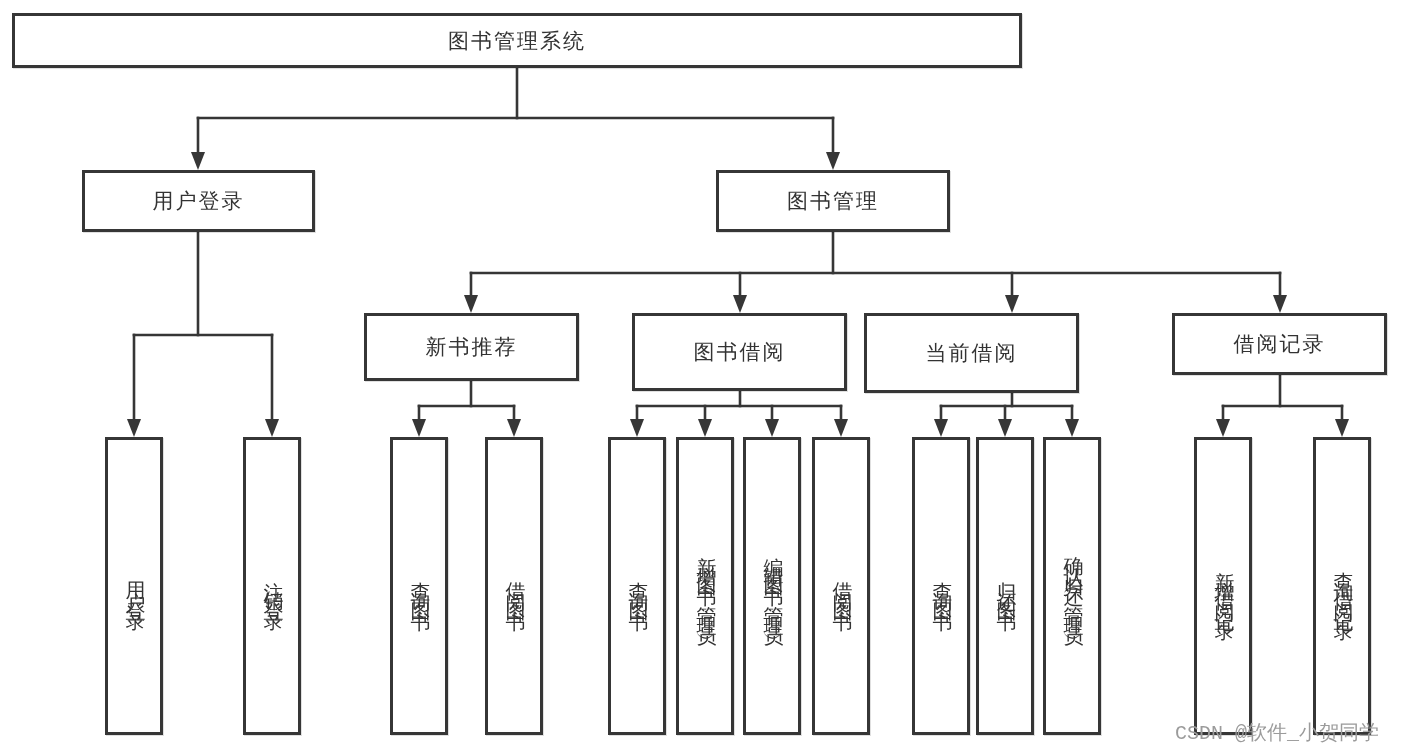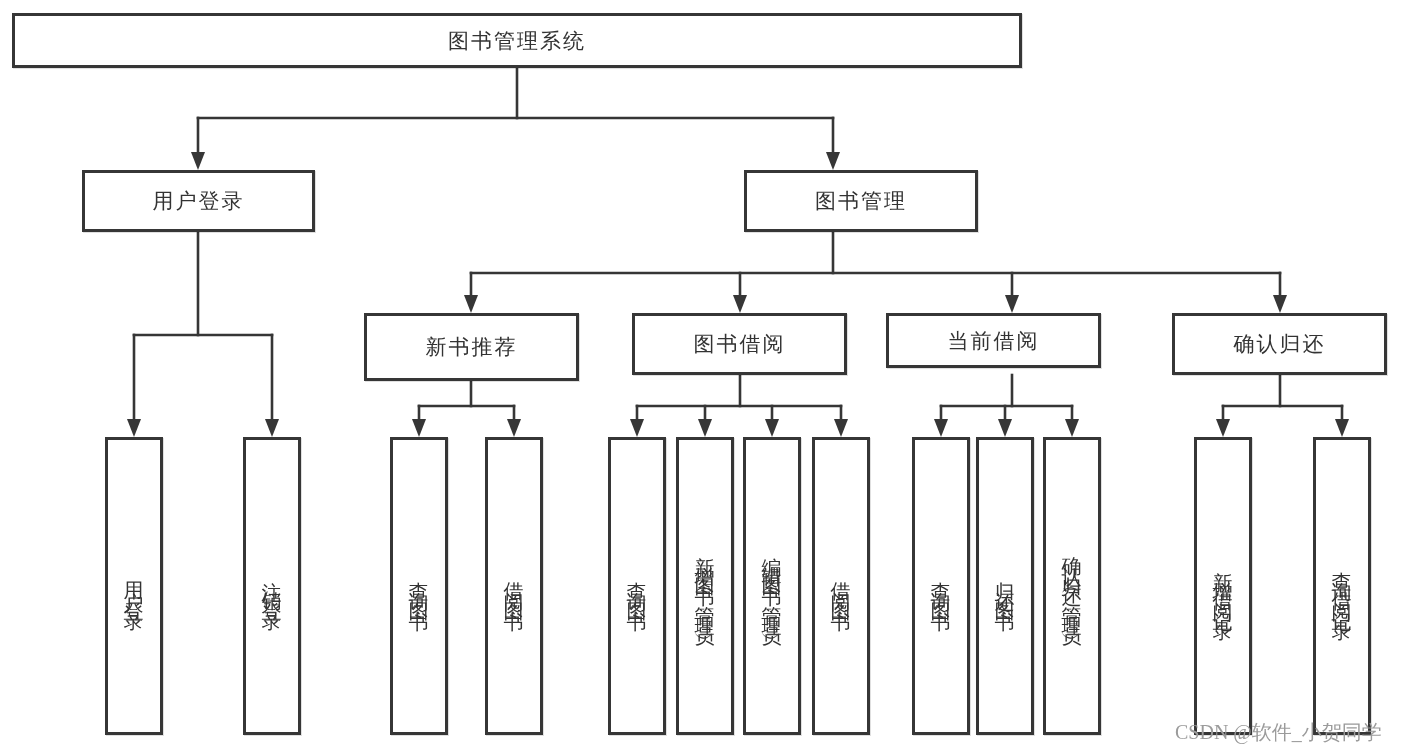--- a/index.html
+++ b/index.html
@@ -1,21 +1,21 @@
 <!DOCTYPE html>
 <html><head>
 <meta charset="utf-8">
 <style>
   html, body { margin: 0; padding: 0; background: #ffffff; }
   #stage {
     position: relative;
     width: 1405px;
     height: 747px;
     background: #ffffff;
-    font-family: Liberation Serif, serif;
+    font-family: Liberation Mono, monospace;
     color: #333333;
     overflow: hidden;
   }
   #connectors {
     position: absolute;
     left: 0; top: 0;
     width: 1405px; height: 747px;
     z-index: 1;
   }
   .node {
@@ -122,35 +122,35 @@
     <polygon points="1342,437 1335,419 1349,419"></polygon>
   </svg>
 
   <div class="node" style="left:12px; top:13px; width:1010px; height:55px;">
     <span class="hlabel">图书管理系统</span>
   </div>
 
   <div class="node" style="left:82px; top:170px; width:233px; height:62px;">
     <span class="hlabel">用户登录</span>
   </div>
-  <div class="node" style="left:744px; top:170px; width:234px; height:62px;">
+  <div class="node" style="left:716px; top:170px; width:234px; height:62px;">
     <span class="hlabel">图书管理</span>
   </div>
 
   <div class="node" style="left:364px; top:313px; width:215px; height:68px;">
     <span class="hlabel">新书推荐</span>
   </div>
-  <div class="node" style="left:632px; top:313px; width:215px; height:62px;">
+  <div class="node" style="left:632px; top:313px; width:215px; height:78px;">
     <span class="hlabel">图书借阅</span>
   </div>
-  <div class="node" style="left:886px; top:313px; width:215px; height:55px;">
+  <div class="node" style="left:864px; top:313px; width:215px; height:80px;">
     <span class="hlabel">当前借阅</span>
   </div>
   <div class="node" style="left:1172px; top:313px; width:215px; height:62px;">
-    <span class="hlabel">确认归还</span>
+    <span class="hlabel">借阅记录</span>
   </div>
 
   <div class="node leaf" style="left:105px; top:437px; width:58px; height:298px;">
     <span class="vlabel">用户登录</span>
   </div>
   <div class="node leaf" style="left:243px; top:437px; width:58px; height:298px;">
     <span class="vlabel">注销登录</span>
   </div>
 
   <div class="node leaf" style="left:390px; top:437px; width:58px; height:298px;">

